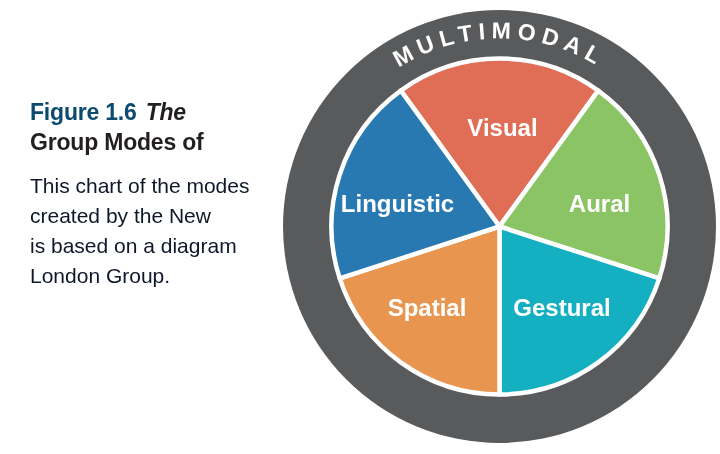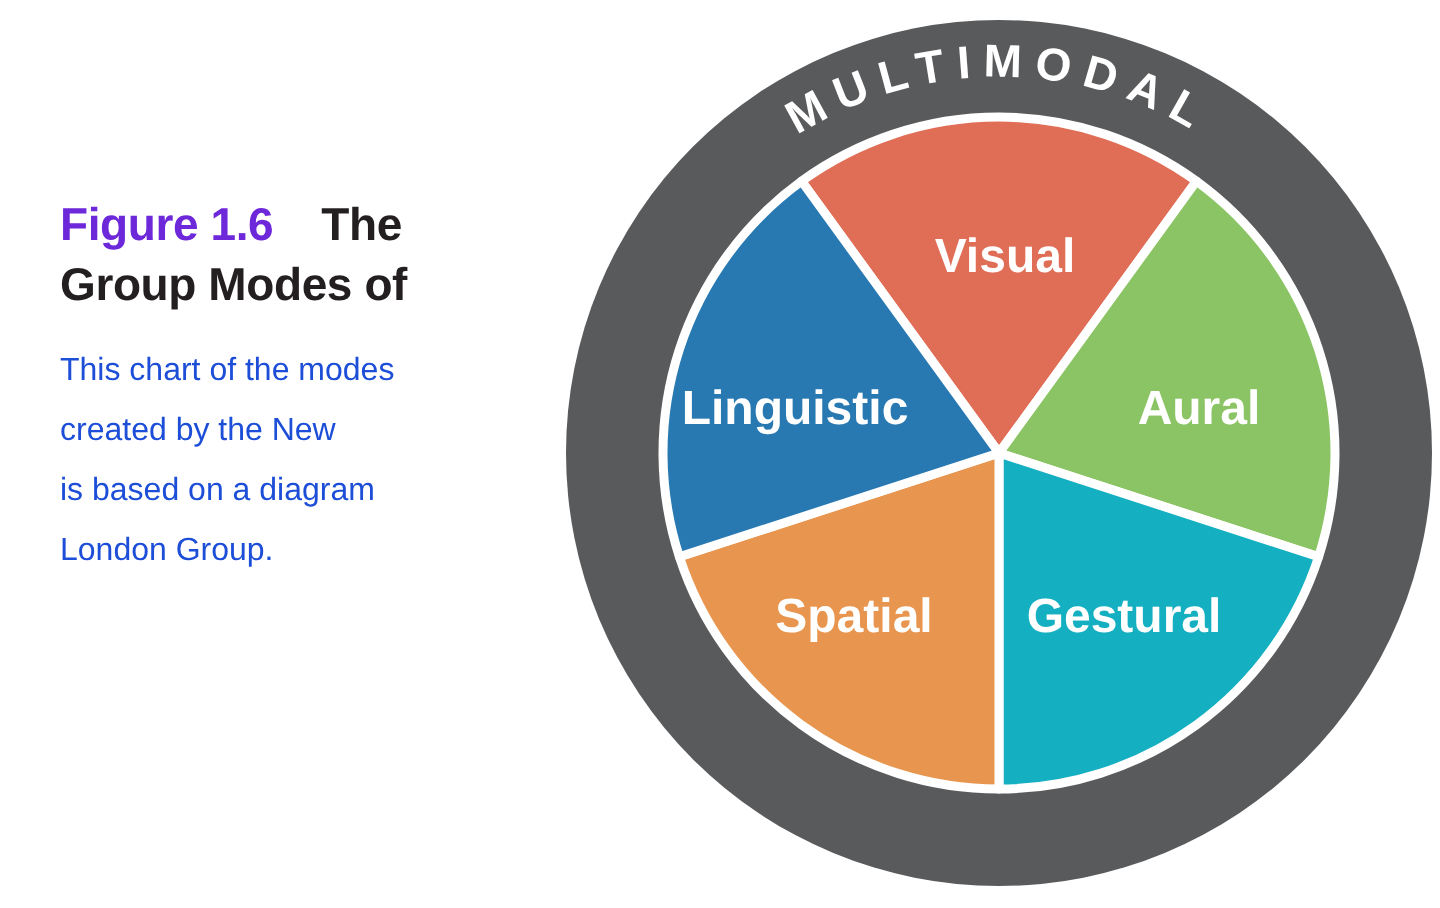--- a/index.html
+++ b/index.html
@@ -25,28 +25,29 @@
     font-size: 23px;
     line-height: 30px;
     font-weight: bold;
     color: #231F20;
     letter-spacing: -0.2px;
   }
   .fig-label {
     font-weight: bold;
   }
   .h-rest {
-    margin-left: 24px;
+    margin-left: 9px;
+    font-style: italic;
   }
   .caption {
     margin-top: 14px;
-    font-size: 16px;
+    font-size: 21px;
     line-height: 30px;
     font-weight: normal;
-    color: #1d4ed8;
+    color: #0f172a;
   }
   .chart-svg {
     position: absolute;
     left: 280px;
     top: 0;
     width: 440px;
     height: 454px;
   }
   .slice-label {
     font-family: "Liberation Sans", sans-serif;
@@ -61,21 +62,21 @@
   }
 </style>
 </head>
 <body>
 
 <div class="stage">
 
   <div class="text-block">
     <div class="heading">
       <div class="h-line">
-        <span class="fig-label" style="color: #6d28d9;">Figure 1.6</span><span class="h-rest">The</span>
+        <span class="fig-label" style="color: #0c4a6e;">Figure 1.6</span><span class="h-rest">The</span>
       </div>
       <div class="h-line">Group Modes of</div>
     </div>
     <div class="caption">
       <div>This chart of the modes</div>
       <div>created by the New</div>
       <div>is based on a diagram</div>
       <div>London Group.</div>
     </div>
   </div>

